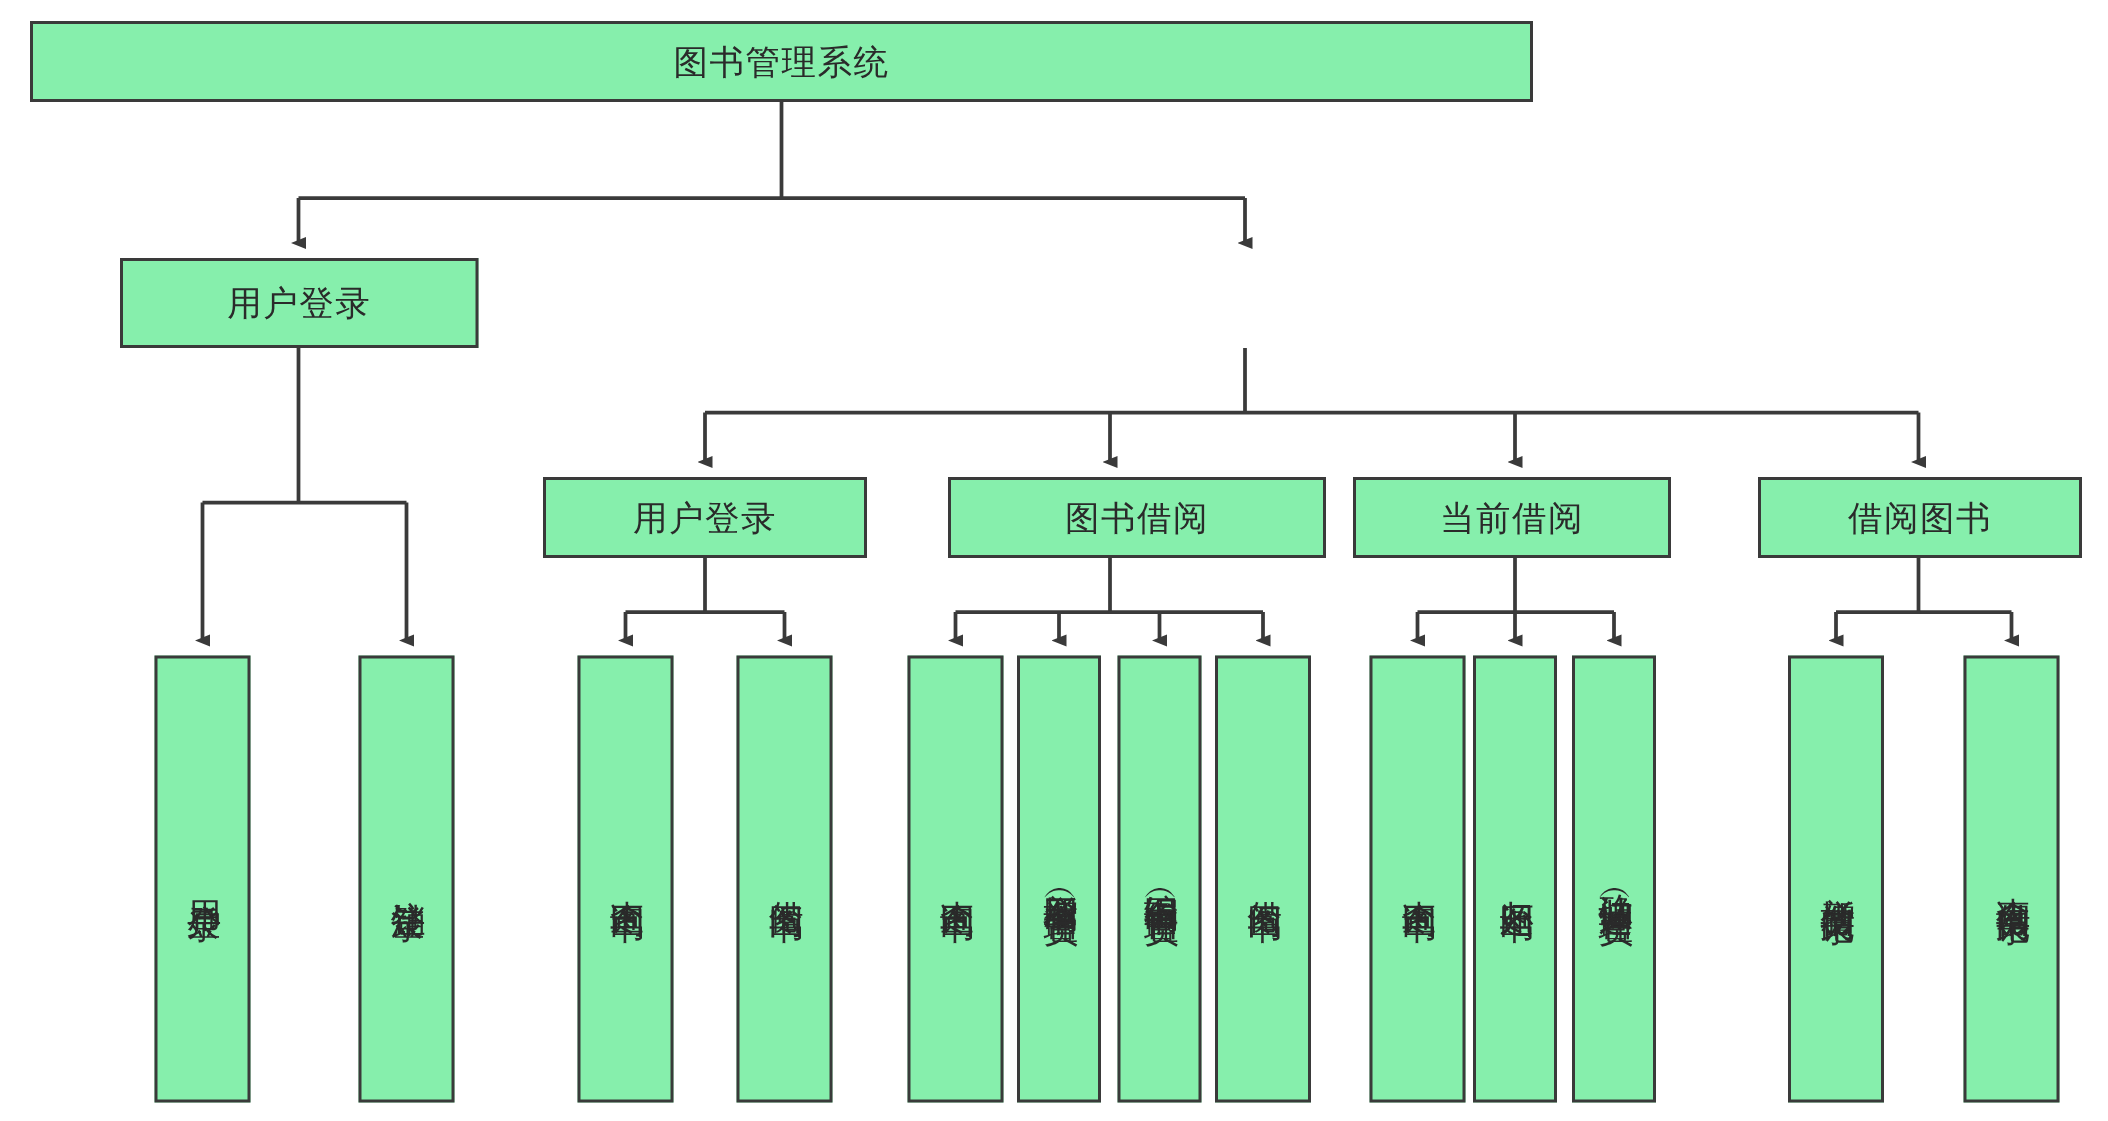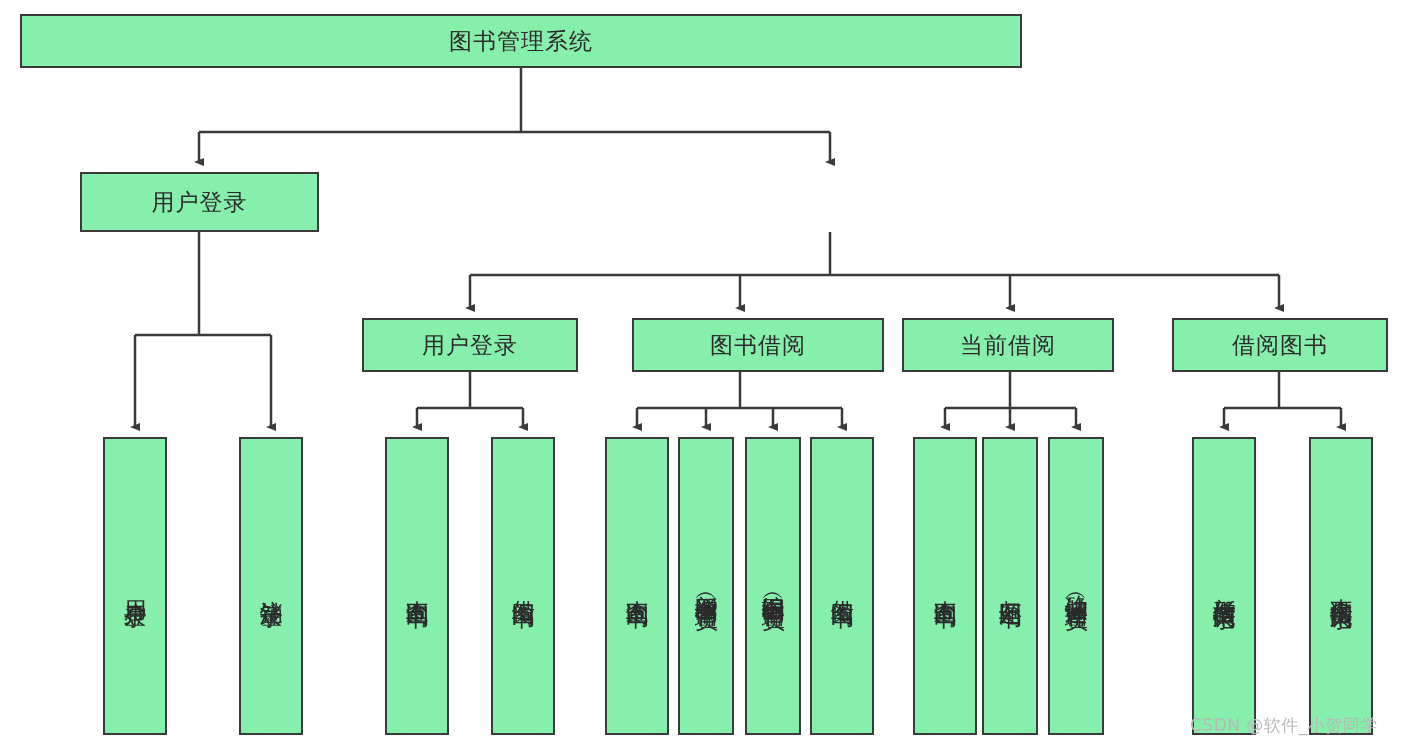--- a/index.html
+++ b/index.html
@@ -184,15 +184,14 @@
   </div>
 
   <div class="node vert" style="left:1192px; top:437px; width:64px; height:298px;">
     <span class="vert-text">新增借阅记录</span>
   </div>
 
   <div class="node vert" style="left:1309px; top:437px; width:64px; height:298px;">
     <span class="vert-text">查询借阅记录</span>
   </div>
 
-  <div class="watermark" style="left:1190px; top:714px;">CSDN @软件_小贺同学</div>
 
 </div>
 
 </body></html>

